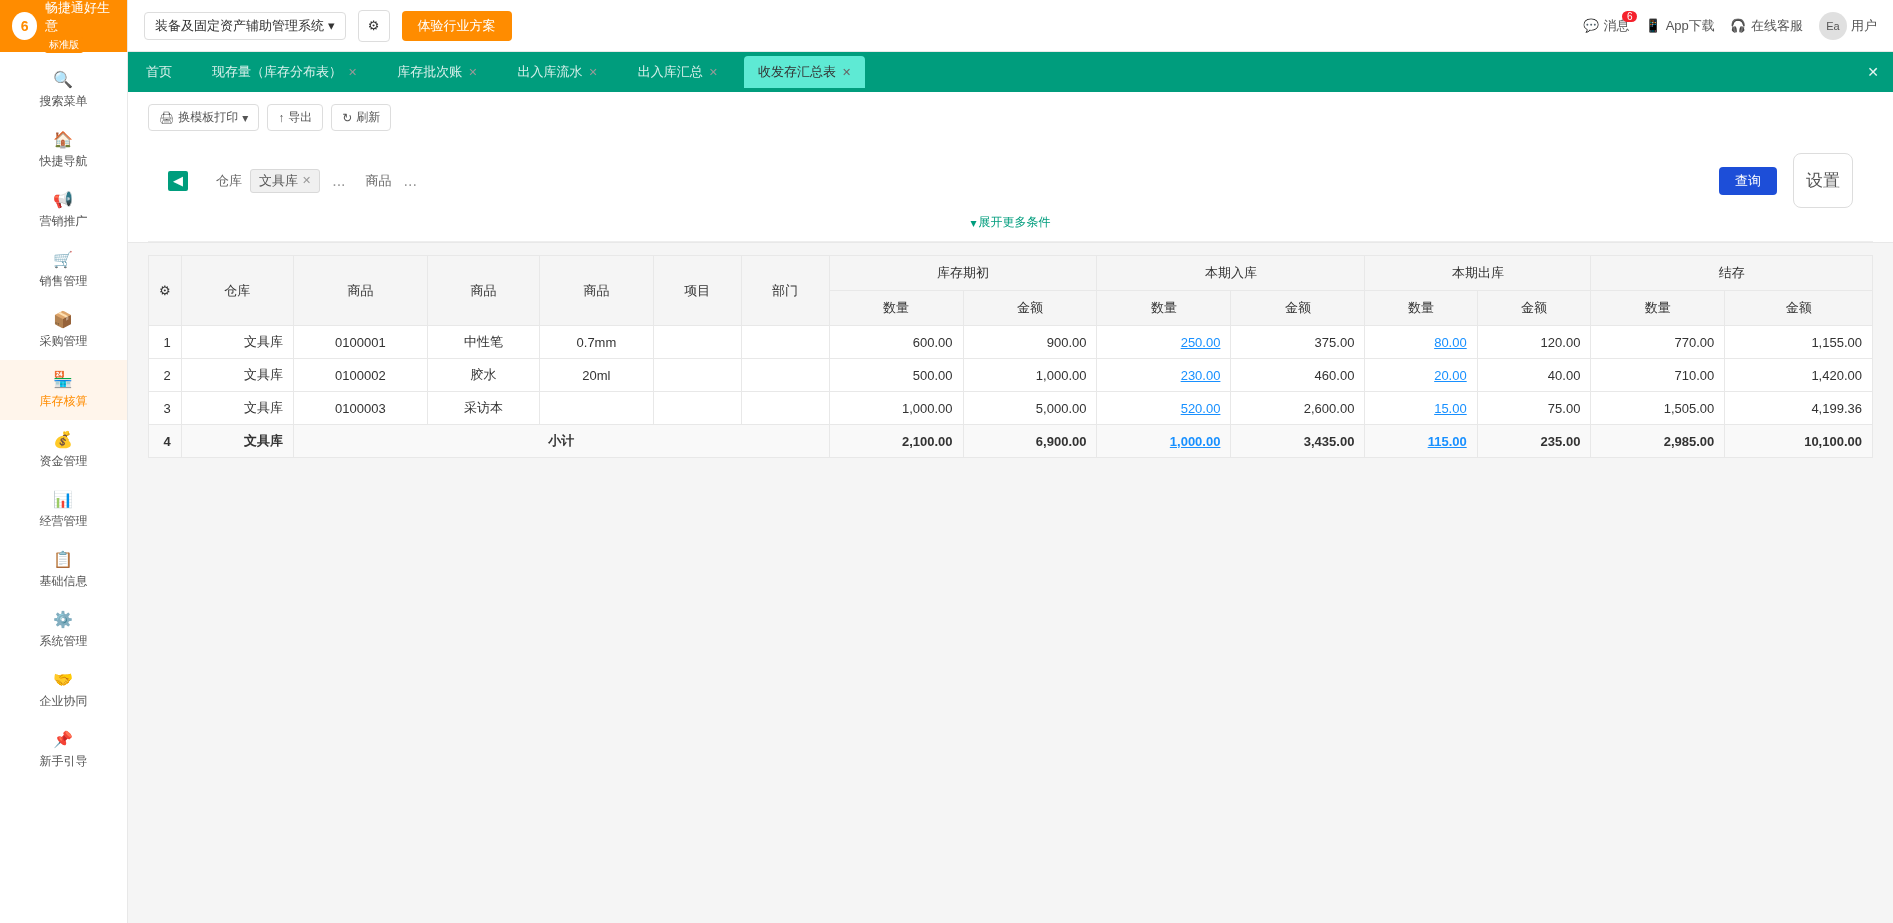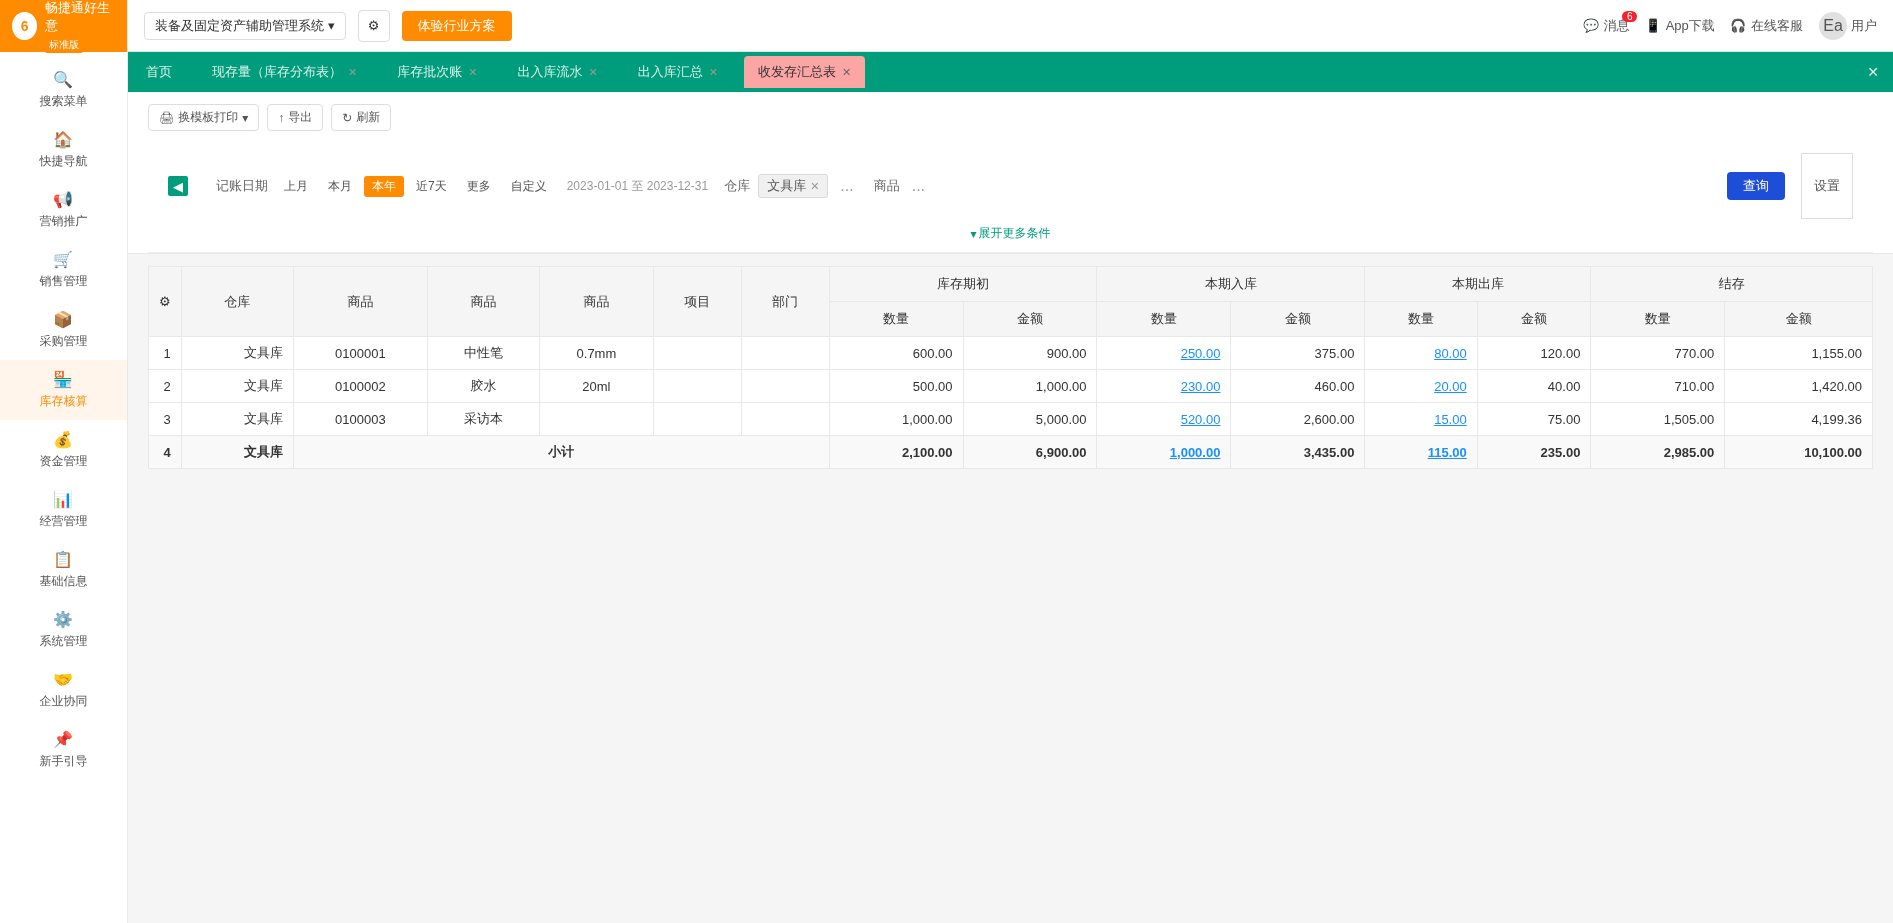--- a/index.html
+++ b/index.html
@@ -21,26 +21,26 @@
 
     
     .topbar { background: #fff; border-bottom: 1px solid #e8e8e8; display: flex; align-items: center; padding: 0 16px; height: 52px; justify-content: space-between; gap: 16px; }
     .topbar-left { display: flex; align-items: center; gap: 12px; }
     .topbar-dropdown { display: flex; align-items: center; gap: 4px; border: 1px solid #ddd; border-radius: 4px; padding: 4px 10px; cursor: pointer; }
     .gear-btn { width: 32px; height: 32px; border: 1px solid #ddd; border-radius: 4px; display: flex; align-items: center; justify-content: center; cursor: pointer; }
     .try-btn { background: #ff8c00; color: #fff; border: none; border-radius: 4px; padding: 6px 16px; cursor: pointer; font-size: 13px; }
     .topbar-right { display: flex; align-items: center; gap: 16px; color: #555; font-size: 13px; }
     .topbar-right-item { display: flex; align-items: center; gap: 4px; cursor: pointer; position: relative; }
     .badge { background: #f5222d; color: #fff; font-size: 10px; border-radius: 10px; padding: 0 5px; position: absolute; top: -6px; right: -8px; }
-    .user-avatar { width: 28px; height: 28px; background: #e0e0e0; border-radius: 50%; display: flex; align-items: center; justify-content: center; font-size: 16px; }
+    .user-avatar { width: 28px; height: 28px; background: #e0e0e0; border-radius: 50%; display: flex; align-items: center; justify-content: center; font-size: 11px; }
 
     
     .tabbar { background: #009d7d; display: flex; align-items: center; height: 40px; padding: 0 4px; gap: 12px; }
     .tab { display: flex; align-items: center; gap: 6px; padding: 0 14px; height: 32px; border-radius: 4px 4px 0 0; cursor: pointer; font-size: 13px; color: rgba(255,255,255,0.85); position: relative; }
-    .tab.active { background: #fca5a5; color: #333; }
+    .tab.active { background: #5eead4; color: #333; }
     .tab .close-icon { font-size: 11px; color: #999; cursor: pointer; }
     .tab.active .close-icon { color: #666; }
     .tab-close-main { font-size: 14px; color: rgba(255,255,255,0.9); cursor: pointer; margin-left: auto; padding: 0 10px; }
 
     
     .content { flex: 1; overflow-y: auto; background: #f5f5f5; padding: 0; display: flex; flex-direction: column; }
 
     
     .page-header { background: #fff; padding: 12px 20px 0 20px; border-bottom: 1px solid #e8e8e8; }
     .page-title { font-size: 15px; font-weight: 600; color: #333; margin-bottom: 12px; display: flex; align-items: center; justify-content: space-between; }
@@ -56,21 +56,21 @@
     .filter-label { color: #666; white-space: nowrap; }
     .date-btns { display: flex; gap: 4px; align-items: center; }
     .date-btn { padding: 2px 8px; border-radius: 3px; cursor: pointer; font-size: 12px; color: #555; border: none; background: none; }
     .date-btn.active { background: #ff8c00; color: #fff; border-radius: 3px; padding: 2px 8px; }
     .date-range { color: #999; font-size: 12px; margin-left: 4px; }
     .warehouse-tag { background: #f0f0f0; border: 1px solid #d9d9d9; border-radius: 3px; padding: 2px 8px; display: flex; align-items: center; gap: 4px; font-size: 13px; }
     .warehouse-tag .remove { cursor: pointer; color: #999; font-size: 11px; }
     .ellipsis-btn { color: #999; cursor: pointer; font-size: 16px; padding: 0 4px; }
     .filter-spacer { flex: 1; }
     .btn-query { background: #1d4ed8; color: #fff; border: none; border-radius: 4px; padding: 5px 16px; cursor: pointer; font-size: 13px; }
-    .btn-settings { background: #fff; color: #555; border: 1px solid #ddd; border-radius: 0; padding: 23px 12px; cursor: pointer; font-size: 13px; }
+    .btn-settings { background: #fff; color: #555; border: 1px solid #ddd; border-radius: 8px; padding: 15px 12px; cursor: pointer; font-size: 17px; }
     .expand-btn { color: #009d7d; font-size: 12px; cursor: pointer; display: flex; align-items: center; gap: 2px; border: none; background: none; }
     .filter-expand-row { display: flex; justify-content: center; padding: 6px 0 0 0; }
     .left-collapse { width: 20px; height: 20px; background: #009d7d; color: #fff; border-radius: 2px; display: flex; align-items: center; justify-content: center; cursor: pointer; margin-right: 12px; flex-shrink: 0; }
 
     
     .table-area { flex: 1; padding: 12px 20px; overflow: hidden; display: flex; flex-direction: column; }
     .data-table { width: 100%; border-collapse: collapse; background: #fff; font-size: 13px; }
     .data-table th { background: #f5f5f5; border: 1px solid #e8e8e8; padding: 8px 10px; text-align: center; font-weight: 500; color: #333; white-space: nowrap; }
     .data-table td { border: 1px solid #e8e8e8; padding: 7px 10px; text-align: center; color: #333; background: #fff; }
     .data-table .subtotal-row td { font-weight: bold; background: #f9f9f9; }
@@ -221,32 +221,20 @@
           <button class="btn-refresh">
             <span>↻</span>
             <span>刷新</span>
           </button>
         </div>
       </div>
 
       <div class="filter-bar">
         <div class="filter-row">
           <div class="left-collapse">◀</div>
-          <div class="filter-item">
-            <span class="filter-label">记账日期</span>
-            <div class="date-btns" id="date-btns">
-                <button class="date-btn">上月</button>
-                <button class="date-btn">本月</button>
-                <button class="date-btn active">本年</button>
-                <button class="date-btn">近7天</button>
-                <button class="date-btn">更多</button>
-                <button class="date-btn">自定义</button>
-              </div>
-            <span class="date-range">2023-01-01 至 2023-12-31</span>
-          </div>
           <div class="filter-item">
             <span class="filter-label">仓库</span>
             <div class="warehouse-tag">
               <span>文具库</span>
               <span class="remove">✕</span>
             </div>
             <span class="ellipsis-btn">...</span>
           </div>
           <div class="filter-item">
             <span class="filter-label">商品</span>

